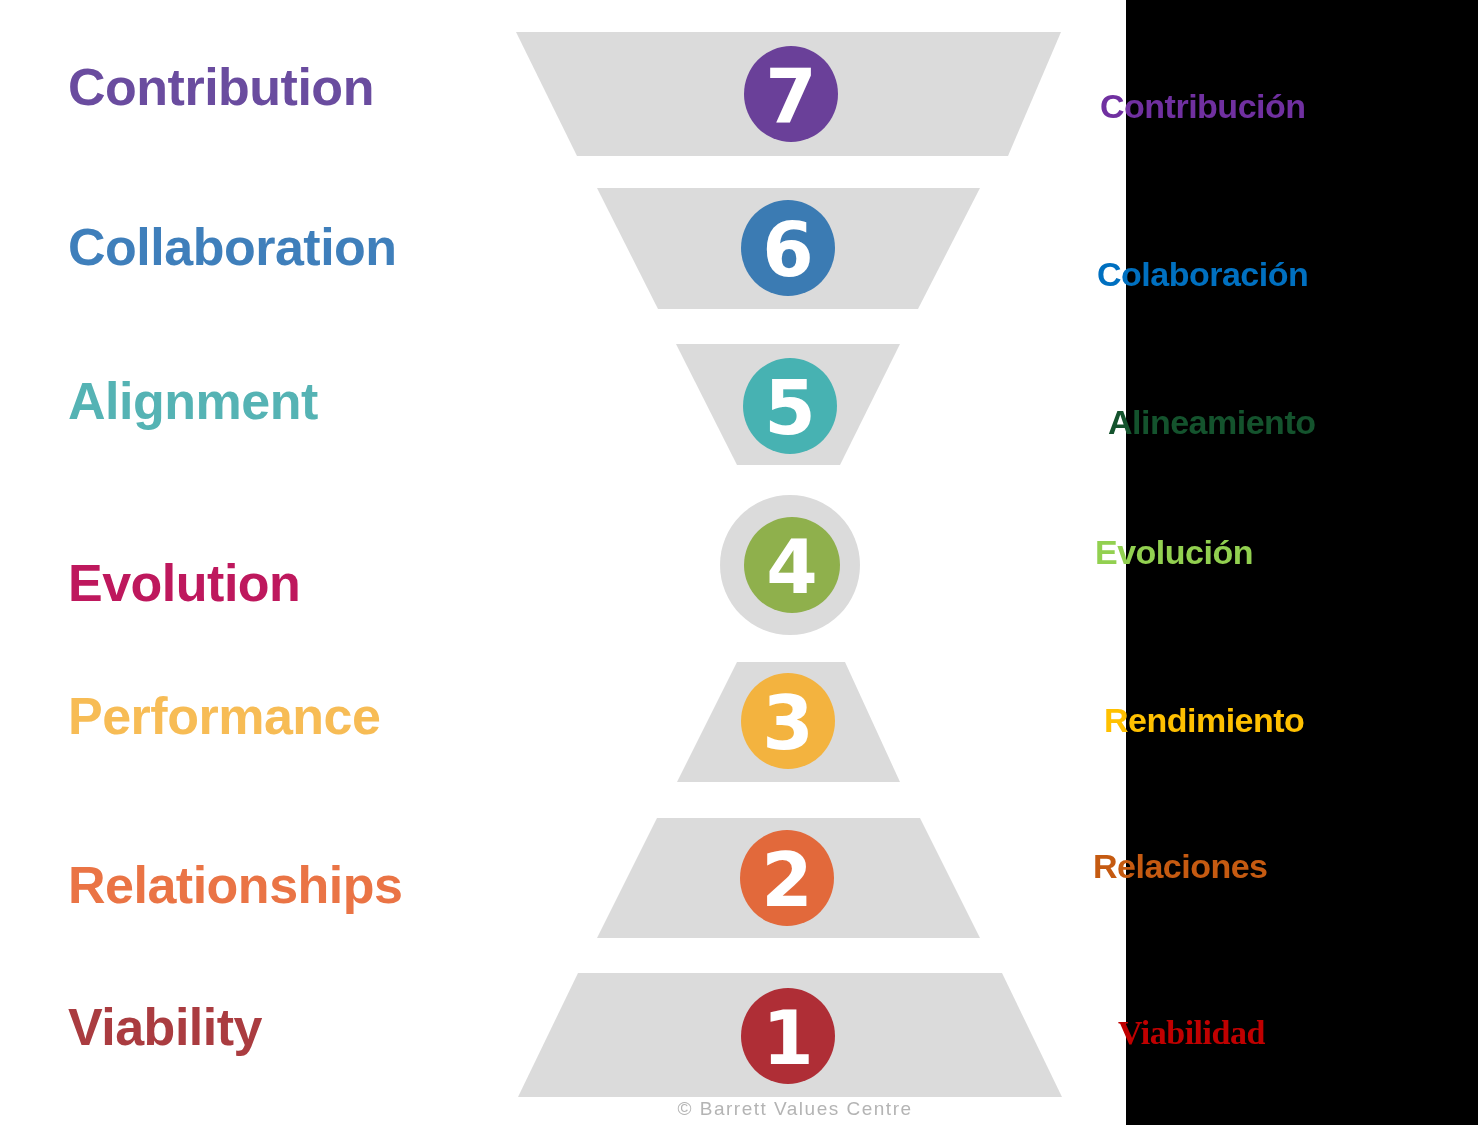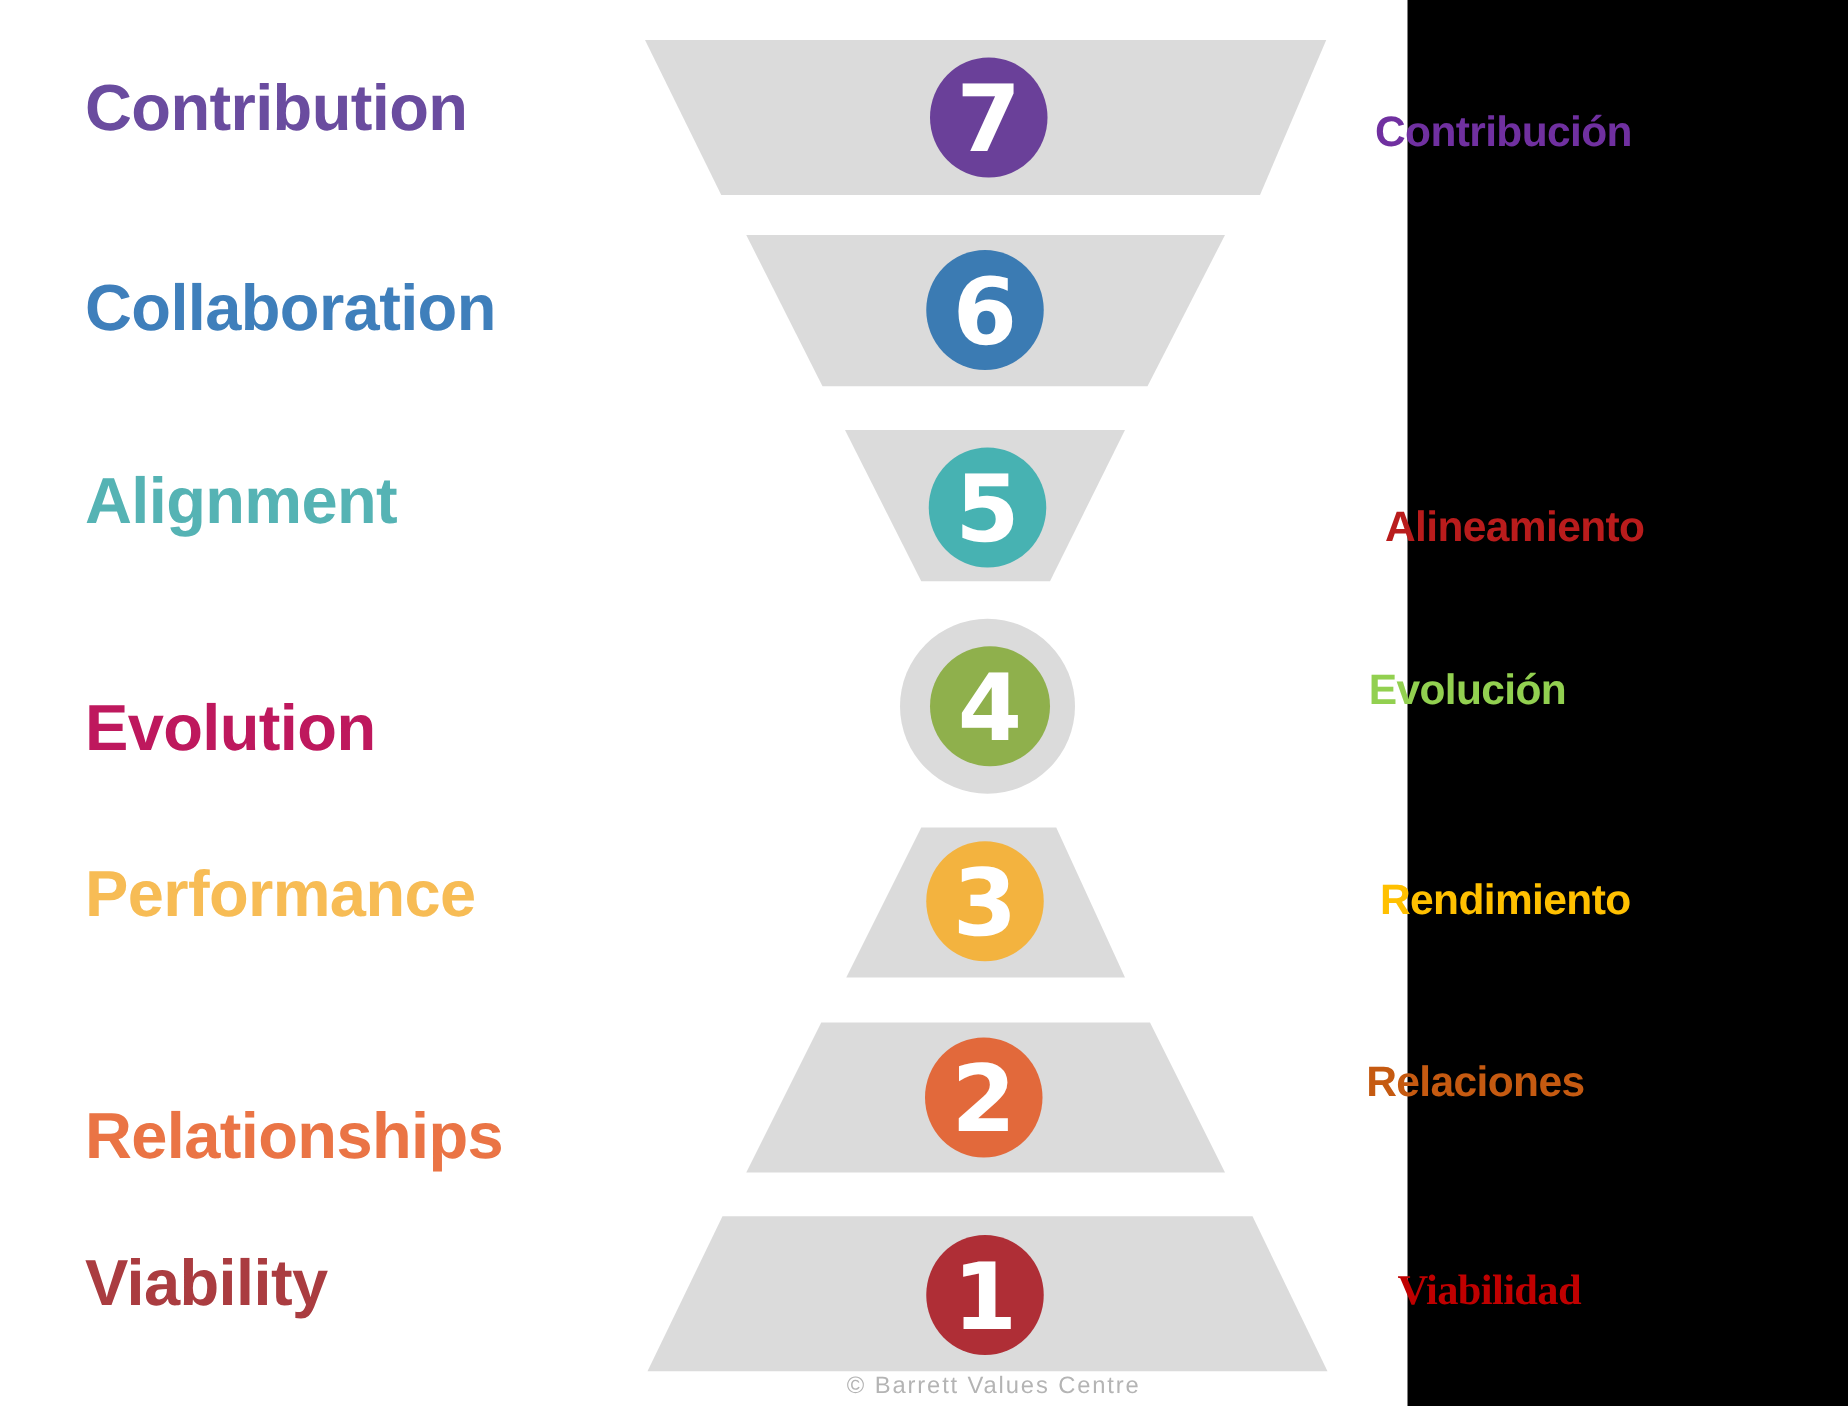--- a/index.html
+++ b/index.html
@@ -88,25 +88,26 @@
     <text class="level-number" x="788" y="723">3</text>
     <text class="level-number" x="787" y="880">2</text>
     <text class="level-number" x="788" y="1038">1</text>
   </svg>
 
   <div class="en-label" style="top: 61px; color: rgb(106, 76, 159);">Contribution</div>
   <div class="en-label" style="top: 221px; color: rgb(63, 127, 187);">Collaboration</div>
   <div class="en-label" style="top: 375px; color: rgb(85, 179, 180);">Alignment</div>
   <div class="en-label" style="top: 557px; color: #be185d;">Evolution</div>
   <div class="en-label" style="top: 690px; color: rgb(247, 188, 85);">Performance</div>
-  <div class="en-label" style="top: 883px; color: rgb(234, 116, 69);">Relationships</div>
+  <div class="en-label" style="top: 859px; color: rgb(234, 116, 69);">Relationships</div>
   <div class="en-label" style="top: 1001px; color: rgb(170, 60, 64);">Viability</div>
 
   <div class="es-label" style="top: 89px; left: 1100px; color: rgb(112, 48, 160);">Contribución</div>
-  <div class="es-label" style="top: 405px; left: 1108px; color: #b91c1c;">Alineamiento</div>
+  <div class="es-label" style="top: 257px; left: 1097px; color: rgb(0, 112, 192);">Colaboración</div>
+  <div class="es-label" style="top: 405px; left: 1108px; color: #14532d;">Alineamiento</div>
   <div class="es-label" style="top: 535px; left: 1095px; color: rgb(146, 208, 80);">Evolución</div>
   <div class="es-label" style="top: 691px; left: 1104px; color: rgb(255, 192, 0); margin-top: 12px;">Rendimiento</div>
   <div class="es-label" style="top: 849px; left: 1093px; color: rgb(197, 90, 17);">Relaciones</div>
   <div class="es-label" style="top: 1016px; left: 1118px; color: rgb(192, 0, 0); font-family: Liberation Serif, serif;">Viabilidad</div>
 
   <div class="attribution" style="color: rgb(180, 180, 180);">© Barrett Values Centre</div>
 
 </div>
 
 </body></html>

